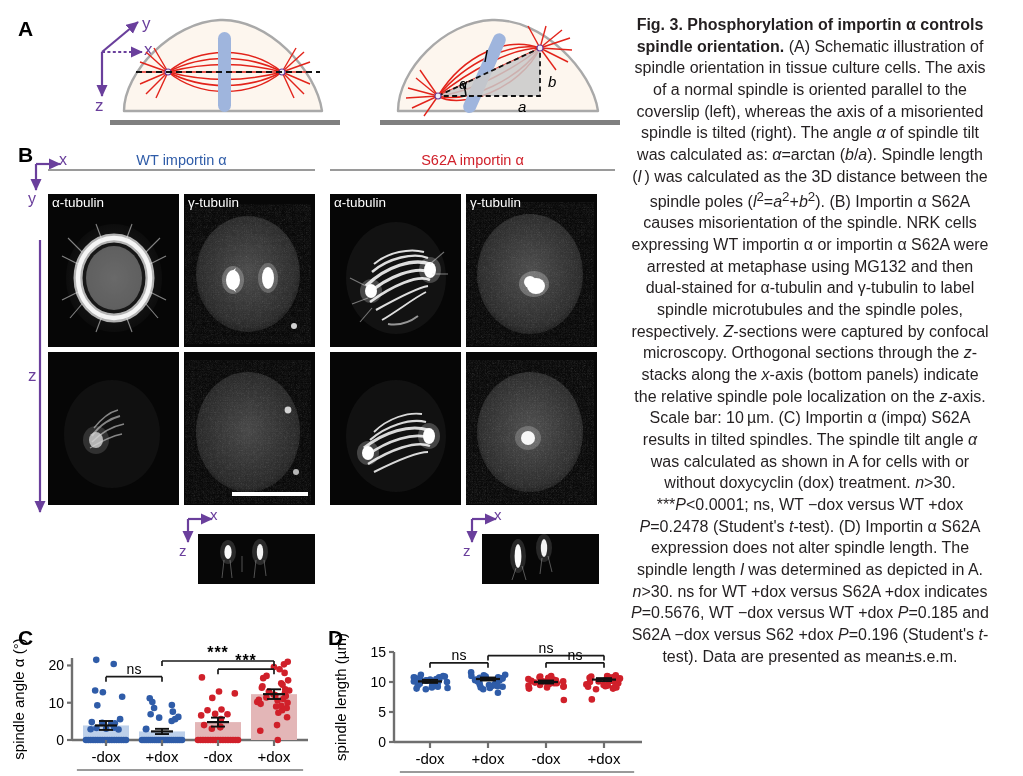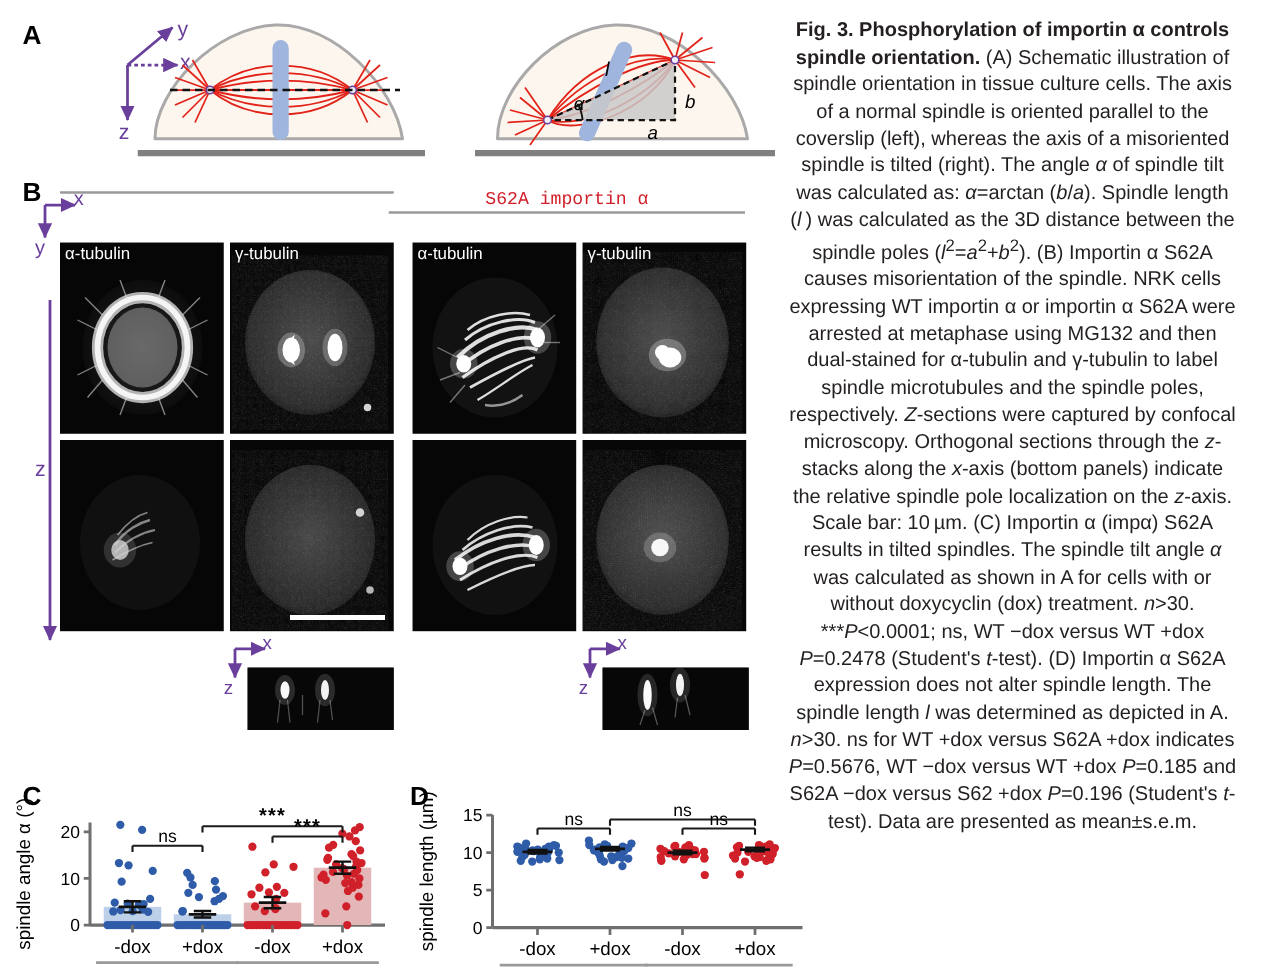--- a/index.html
+++ b/index.html
@@ -188,23 +188,24 @@
     <defs>
       <marker id="ahZ" markerWidth="7" markerHeight="7" refX="5.2" refY="2.6" orient="auto">
         <path d="M0,0 L5.6,2.6 L0,5.2 z" fill="#6a3f9c"></path>
       </marker>
     </defs>
     <line x1="6" y1="0" x2="6" y2="272" stroke="#6a3f9c" stroke-width="2.2" marker-end="url(#ahZ)"></line>
   </svg>
   <div style="position:absolute; left:28px; top:222px; color:#6a3f9c; font-size:17px;">z</div>
 
   <div class="grouphdr wtcol" style="left:48px; top:8px; width:267px;">
+    <span class="txt">WT importin α</span>
     <span class="rule"></span>
   </div>
-  <div class="grouphdr s62col" style="left:311px; top:8px; width:285px;font-family:Liberation Mono, monospace;">
+  <div class="grouphdr s62col" style="left:330px; top:8px; width:285px;">
     <span class="txt">S62A importin α</span>
     <span class="rule"></span>
   </div>
 
   <div class="micro" style="left:48px; top:50px; width:131px; height:153px;">
     <span class="lbl">α-tubulin</span>
     <svg width="131" height="153" style="display:block">
       <defs>
         <radialGradient id="spA" cx="50%" cy="50%" r="50%">
           <stop offset="0%" stop-color="#d8d8d8"></stop>

